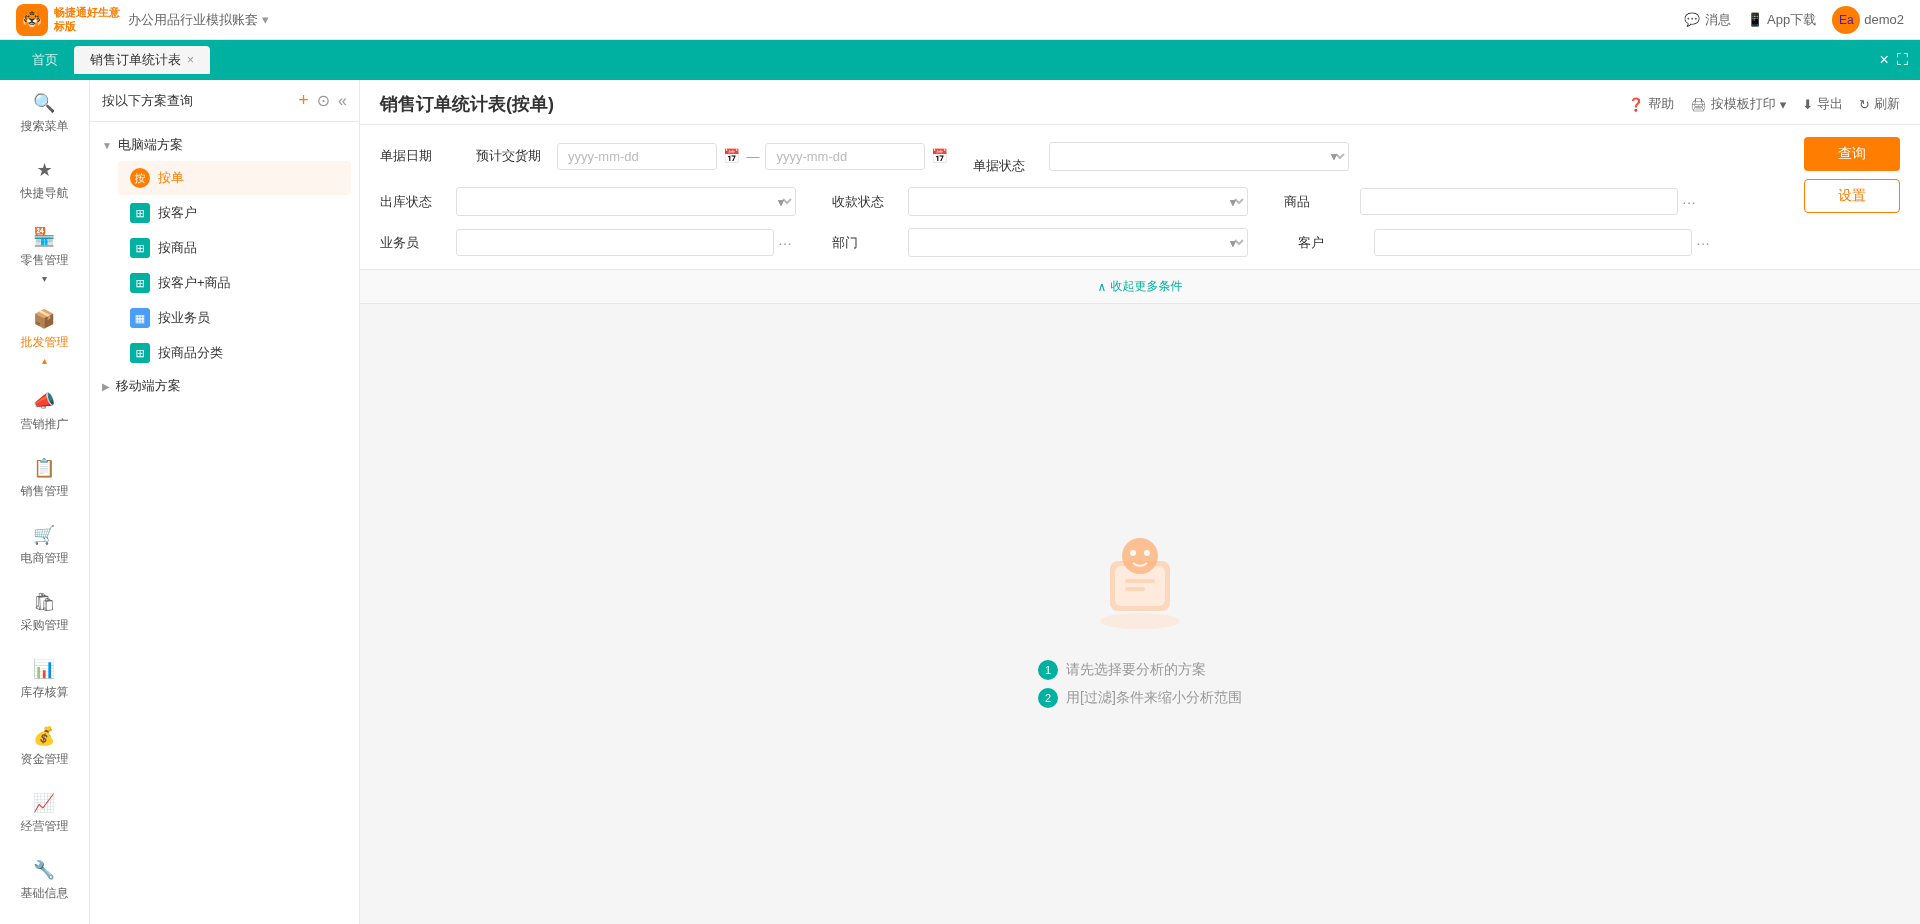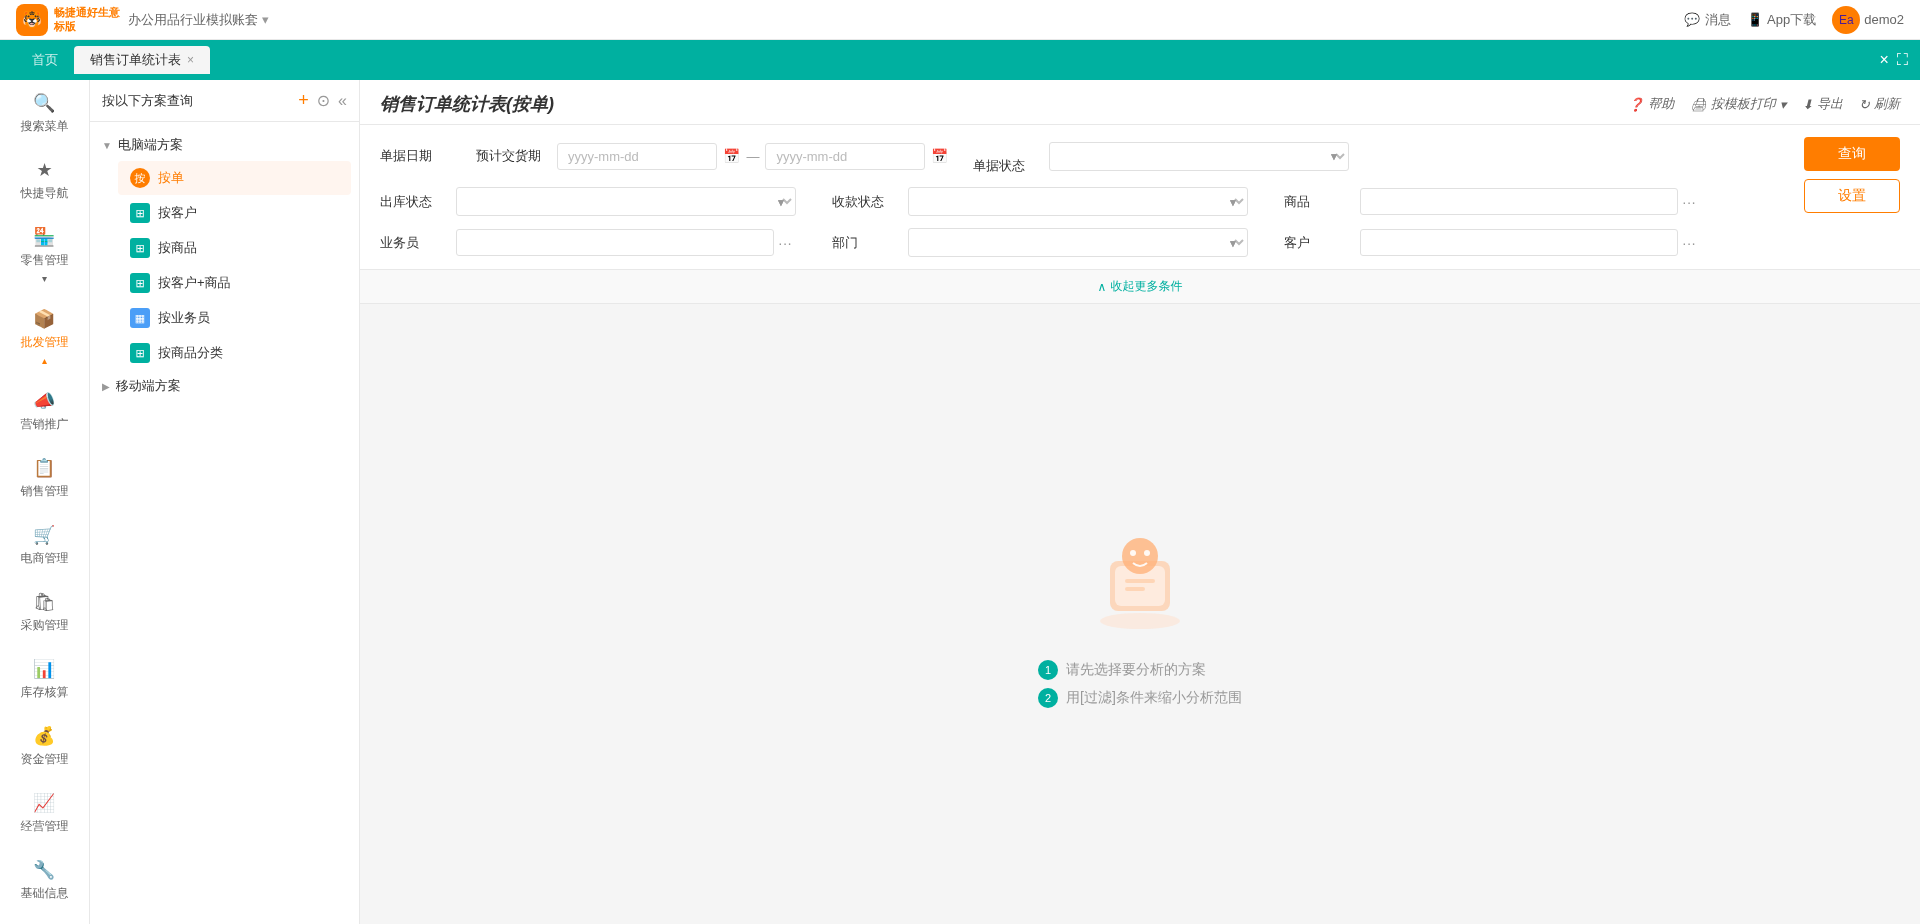--- a/index.html
+++ b/index.html
@@ -45,21 +45,21 @@
     .scheme-item .scheme-icon { width: 20px; height: 20px; border-radius: 50%; background: #ff7d00; display: flex; align-items: center; justify-content: center; color: white; font-size: 11px; }
     .scheme-item .scheme-icon.table { background: #00b0a0; border-radius: 3px; }
     .scheme-item .scheme-icon.bar { background: #4b9ef7; border-radius: 3px; }
     .scheme-item-label { font-size: 13px; color: #333; }
     .scheme-item.active .scheme-item-label { color: #ff7d00; }
 
     
     .right-area { flex: 1; display: flex; flex-direction: column; overflow: hidden; }
 
     
-    .page-header { display: flex; align-items: center; justify-content: space-between; padding: 12px 20px 8px; background: #fff; border-bottom: 1px solid #e8e8e8; font-style: italic; }
+    .page-header { display: flex; align-items: center; justify-content: space-between; padding: 12px 20px 8px; background: #fff; border-bottom: 1px solid #e8e8e8; }
     .page-title { font-size: 18px; font-weight: 600; color: #333; }
     .page-actions { display: flex; align-items: center; gap: 16px; }
     .page-action-btn { display: flex; align-items: center; gap: 4px; color: #666; font-size: 13px; cursor: pointer; }
 
     
     .filter-area { background: #fff; padding: 12px 20px; border-bottom: 1px solid #e8e8e8; }
     .filter-row { display: flex; align-items: center; gap: 16px; margin-bottom: 12px; flex-wrap: wrap; }
     .filter-row:last-child { margin-bottom: 0; }
     .filter-label { font-size: 13px; color: #333; white-space: nowrap; min-width: 60px; }
     .filter-date-group { display: flex; align-items: center; gap: 6px; flex: 0 0 auto; }
@@ -322,21 +322,21 @@
               <span class="filter-label">业务员</span>
               <div style="display:flex;align-items:center;flex:1;max-width:340px;position:relative;">
                 <input class="filter-input" style="width: 100%;">
                 <span class="filter-dots">···</span>
               </div>
               <span class="filter-label" style="margin-left:20px;">部门</span>
               <div class="filter-select-wrap" style="max-width:340px;flex:1;">
                 <select class="filter-select-input"></select>
                 <span style="position:absolute;right:10px;top:50%;transform:translateY(-50%);font-size:10px;color:#999;pointer-events:none;">▼</span>
               </div>
-              <span class="filter-label" style="margin-left:20px;">客户</span>
+              <span class="filter-label" style="margin-left:34px;">客户</span>
               <div style="display:flex;align-items:center;flex:1;max-width:340px;position:relative;">
                 <input class="filter-input" style="width: 100%;">
                 <span class="filter-dots">···</span>
               </div>
             </div>
           </div>
 
           <div class="btn-col">
             <button class="query-btn">查询</button>
             <button class="setting-btn">设置</button>

